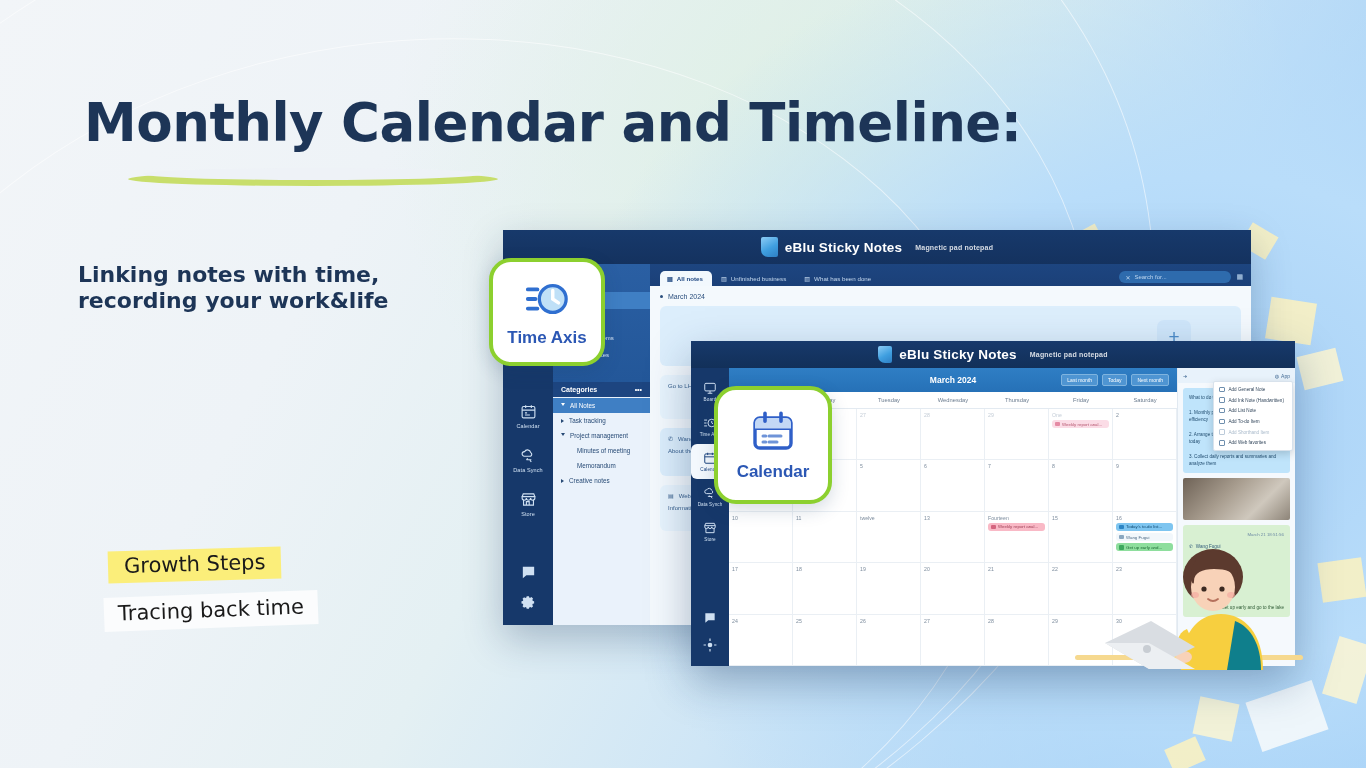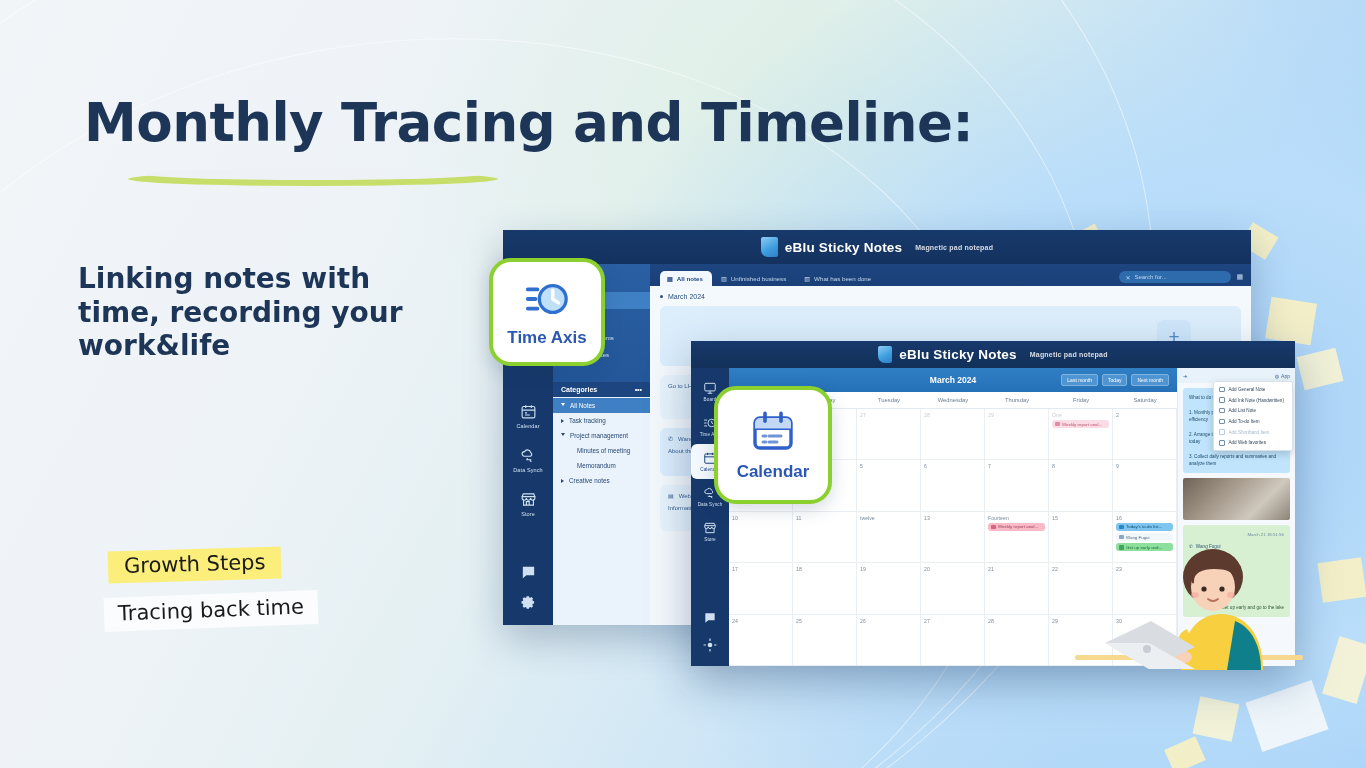--- a/index.html
+++ b/index.html
@@ -53,21 +53,21 @@
     border-radius: 50%;
     filter: blur(.4px);
     opacity: .92;
   }
   .headline-underline::after{
     content:""; position:absolute; left:4%; top:-4px; width:92%; height:12px;
     background:#eef2f7; border-radius:50%;
   }
   .subcopy {
     position: absolute; left: 78px; top: 262px;
-    font-size: 28px; font-weight: 700; line-height: 1.2;
+    font-size: 22px; font-weight: 700; line-height: 1.2;
     color: #1d3557; width: 330px;
     font-family: "DejaVu Sans", sans-serif;
   }
   .tag-yellow {
     position: absolute; left: 108px; top: 549px;
     background: #fbee7a; padding: 3px 16px 5px;
     font-size: 21px; color: #1a1a1a; transform: rotate(-1.6deg);
     font-family: "DejaVu Sans", sans-serif;
   }
   .tag-white {
@@ -268,21 +268,21 @@
 <div class="paper pale" style="left:1118px;top:255px;width:38px;height:16px;transform:rotate(22deg);"></div>
 <div class="paper" style="left:1268px;top:300px;width:46px;height:42px;transform:rotate(9deg);"></div>
 <div class="paper pale" style="left:1300px;top:352px;width=40px;height:34px;width:40px;transform:rotate(-14deg);"></div>
 <div class="paper" style="left:1244px;top:228px;width:30px;height:26px;transform:rotate(31deg);"></div>
 <div class="paper white" style="left:1252px;top:690px;width:70px;height:52px;transform:rotate(-19deg);"></div>
 <div class="paper pale" style="left:1196px;top:700px;width:40px;height:38px;transform:rotate(12deg);"></div>
 <div class="paper" style="left:1320px;top:560px;width:44px;height:40px;transform:rotate(-8deg);"></div>
 <div class="paper pale" style="left:1330px;top:640px;width:36px;height:60px;transform:rotate(17deg);"></div>
 <div class="paper" style="left:1168px;top:742px;width:34px;height:26px;transform:rotate(-24deg);"></div>
 
-<div class="headline">Monthly Tracing and Timeline:</div>
+<div class="headline">Monthly Calendar and Timeline:</div>
 <div class="headline-underline"></div>
 <div class="subcopy">Linking notes with time, recording your work&amp;life</div>
 <div class="tag-yellow">Growth Steps</div>
 <div class="tag-white">Tracing back time</div>
 
 <div class="win" id="win-back">
 
   <div class="win-title">
     <div class="brand">
       <div class="brand-logo"></div>

